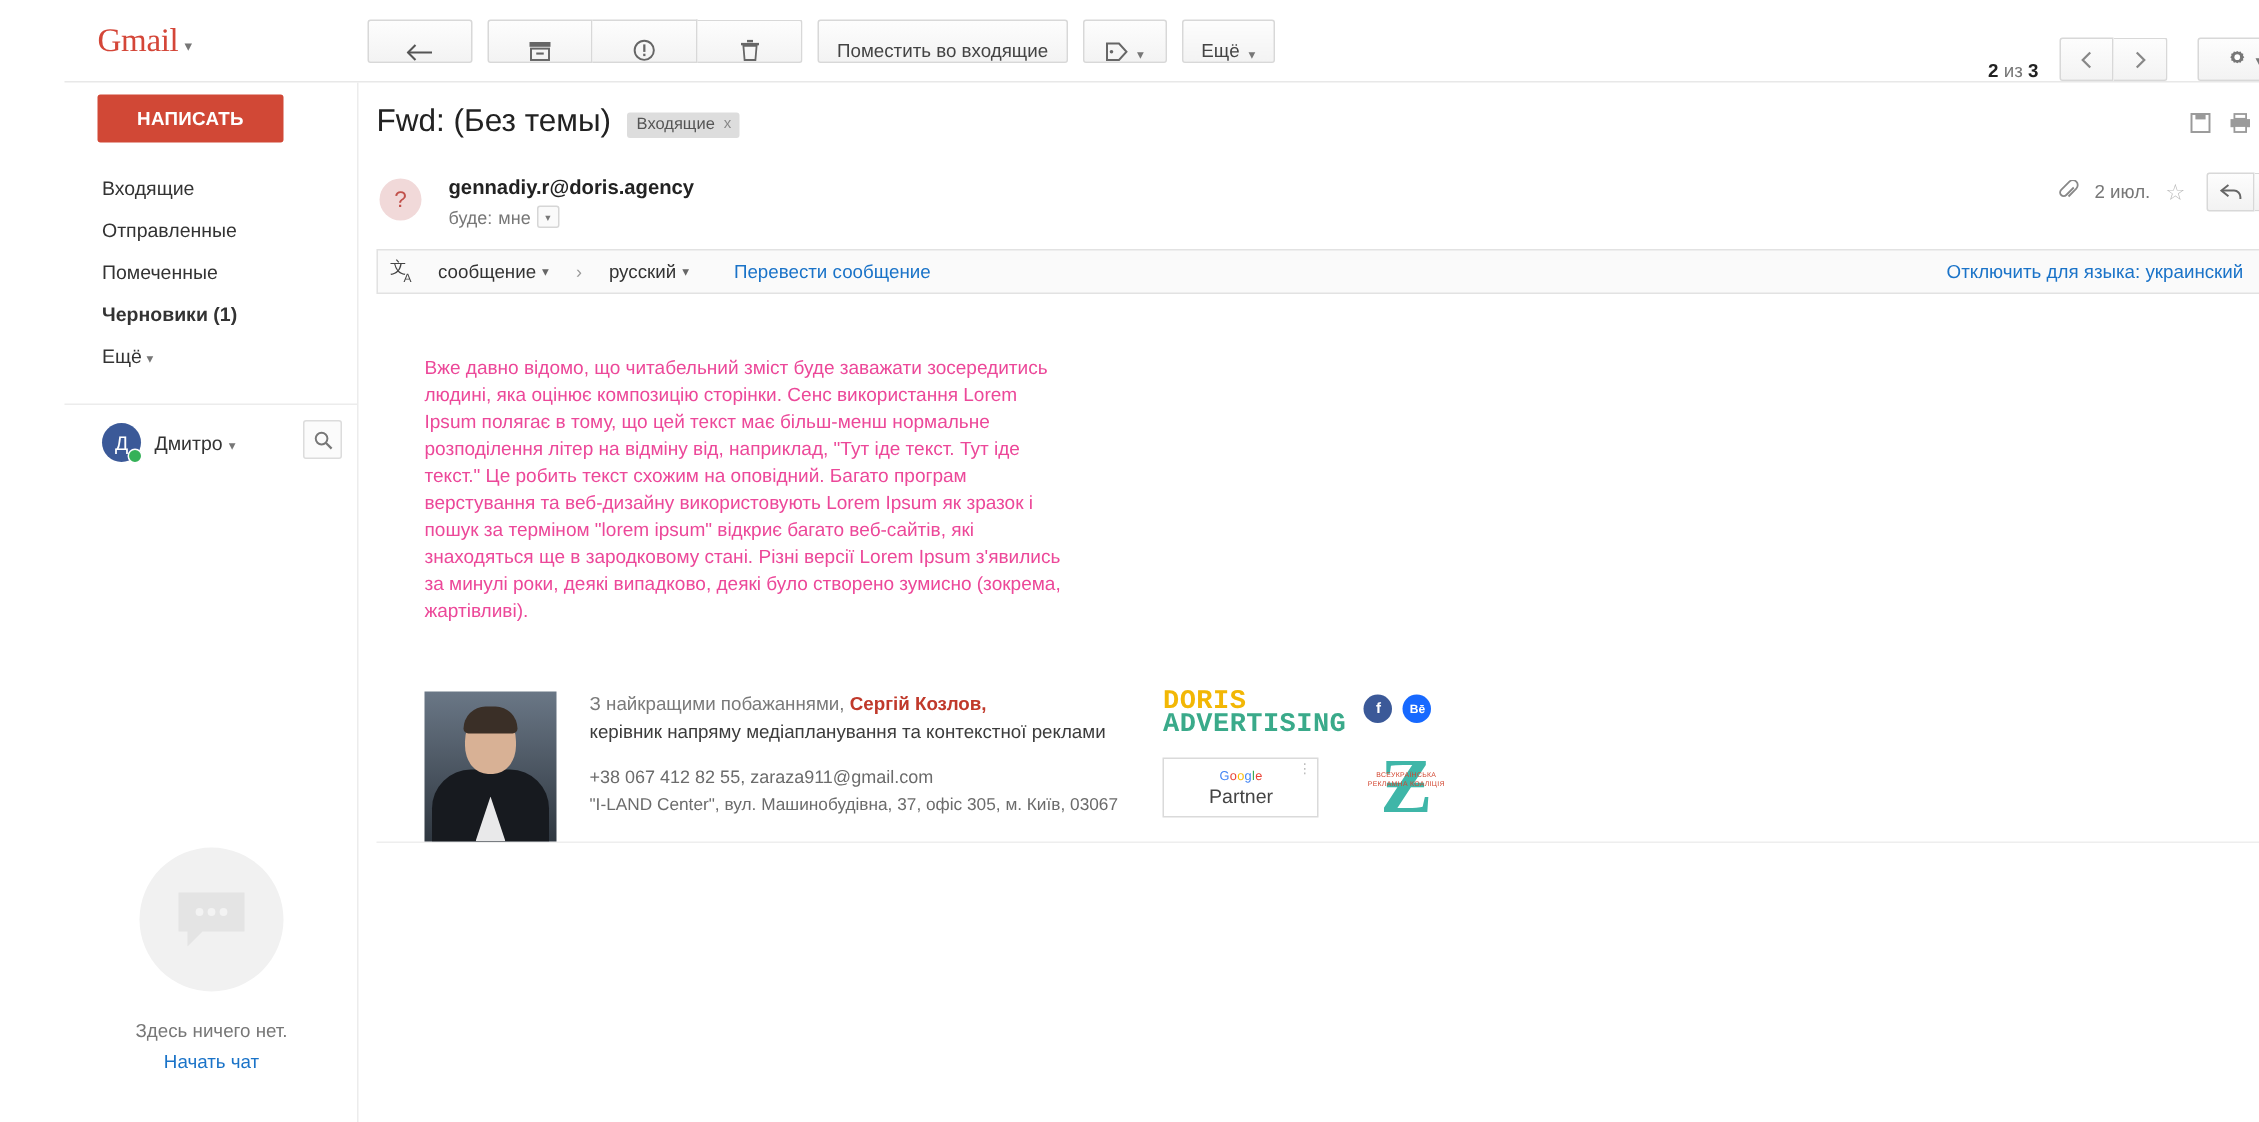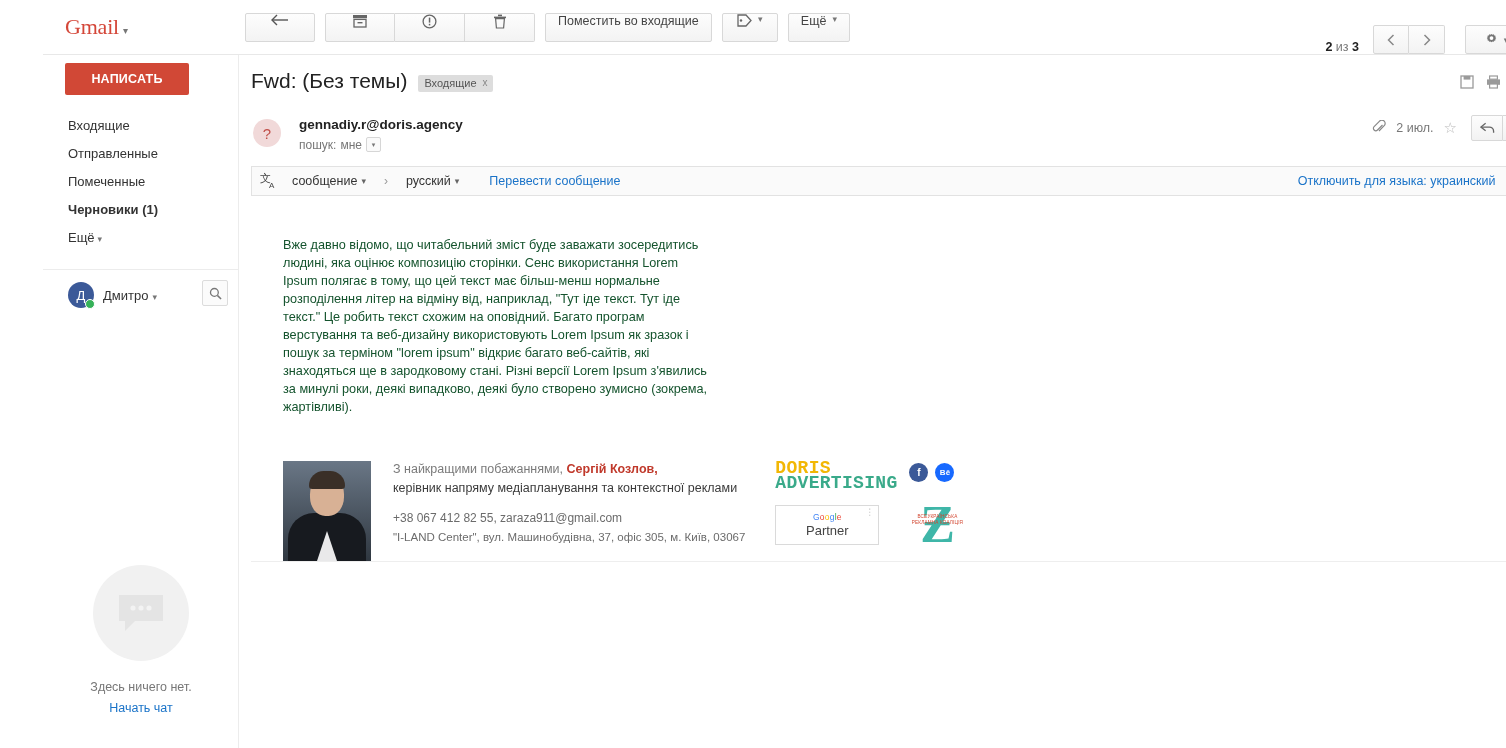--- a/index.html
+++ b/index.html
@@ -53,21 +53,21 @@
     gap: 10px;
     padding-left: 6px;
   }
   .btn {
     height: 29px;
     min-width: 34px;
     border: 1px solid #d8d8d8;
     border-radius: 2px;
     background: linear-gradient(#fdfdfd, #f3f3f3);
     display: flex;
-    align-items: flex-start;
+    align-items: flex-end;
     justify-content: center;
     padding: 0 12px;
     font-size: 12.5px;
     color: #444;
     box-sizing: border-box;
     cursor: pointer;
     user-select: none;
   }
   .btn-group {
     display: flex;
@@ -407,21 +407,21 @@
     gap: 10px;
   }
   .tr-right .dis { color: #1a73c8; cursor: pointer; }
   .tr-right .x { color: #888; cursor: pointer; }
 
   
   .mail-body {
     padding: 40px 0 0 32px;
     font-size: 12.7px;
     line-height: 18px;
-    color: #14532d;
+    color: #ec4899;
     max-width: 430px;
   }
   .mail-body p { margin: 0; }
 
   
   .signature {
     display: flex;
     align-items: flex-start;
     padding: 45px 0 0 32px;
   }
@@ -756,21 +756,21 @@
           </span>
         </div>
       </div>
 
       <div class="msg-card">
         <div class="sender-row">
           <div class="q-avatar">?</div>
           <div class="sender-info">
             <div class="sender-name">gennadiy.r@doris.agency</div>
             <div class="sender-to">
-              <span>пошук:</span>
+              <span>буде:</span>
               <span>мне</span>
               <span class="tri">▾</span>
             </div>
           </div>
           <div class="msg-meta">
             <span>
               <svg width="14" height="14" viewBox="0 0 14 14">
                 <path d="M10.5 5 L5.5 10 a2.4 2.4 0 0 1-3.4-3.4 L7.6 1.1 a3.2 3.2 0 0 1 4.6 4.6 L7 11" fill="none" stroke="#888" stroke-width="1.2"></path>
               </svg>
             </span>

